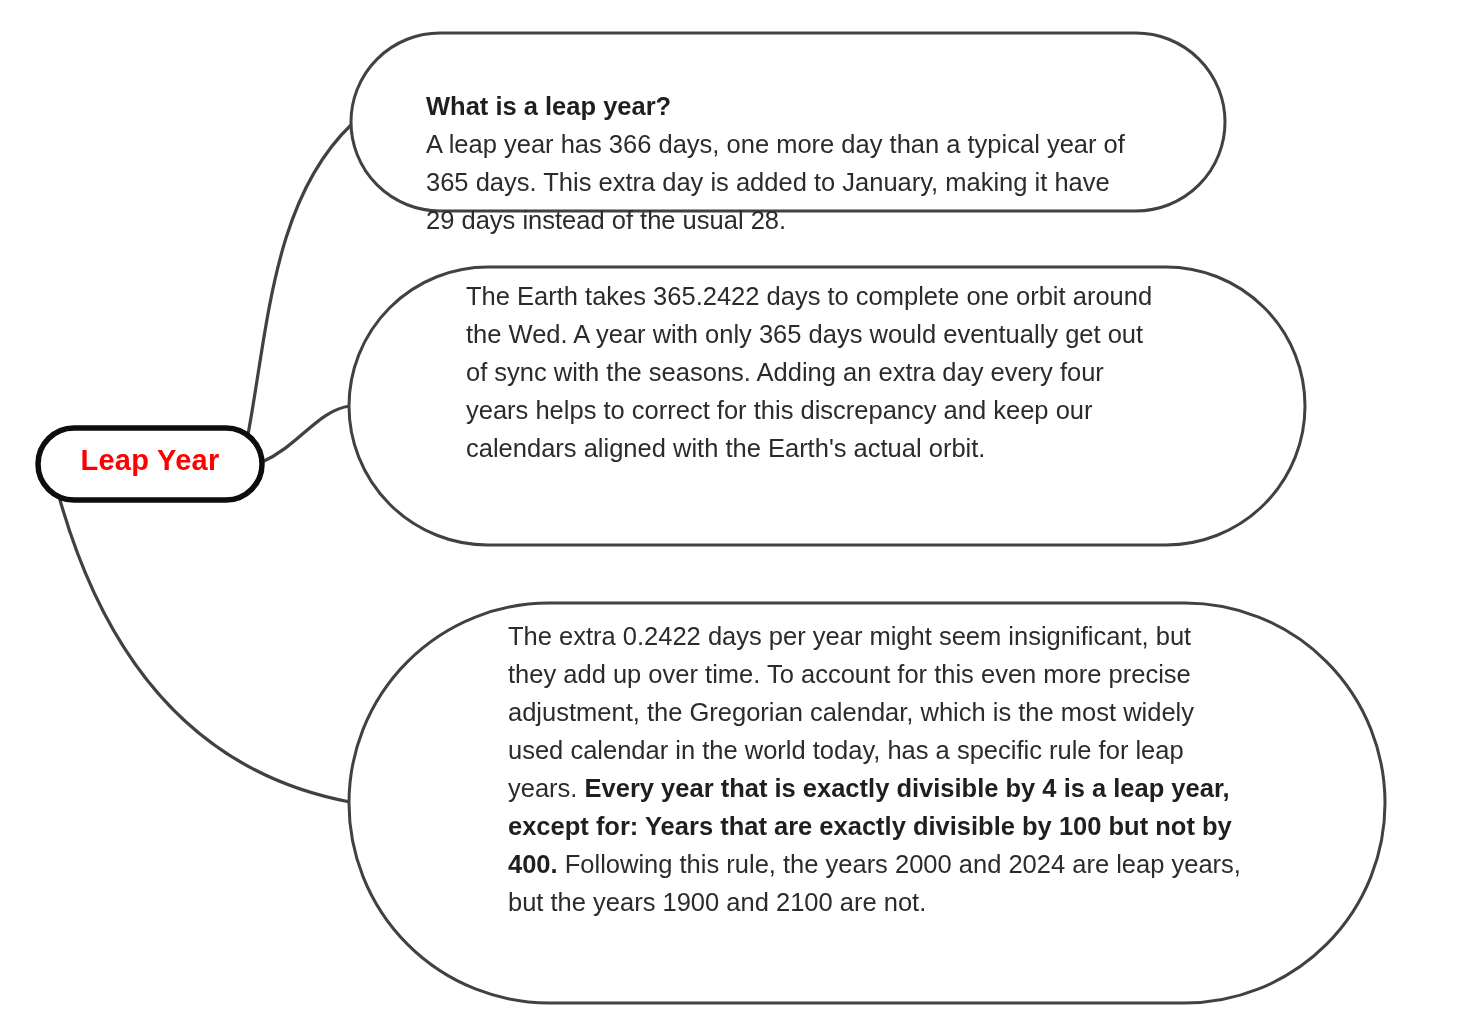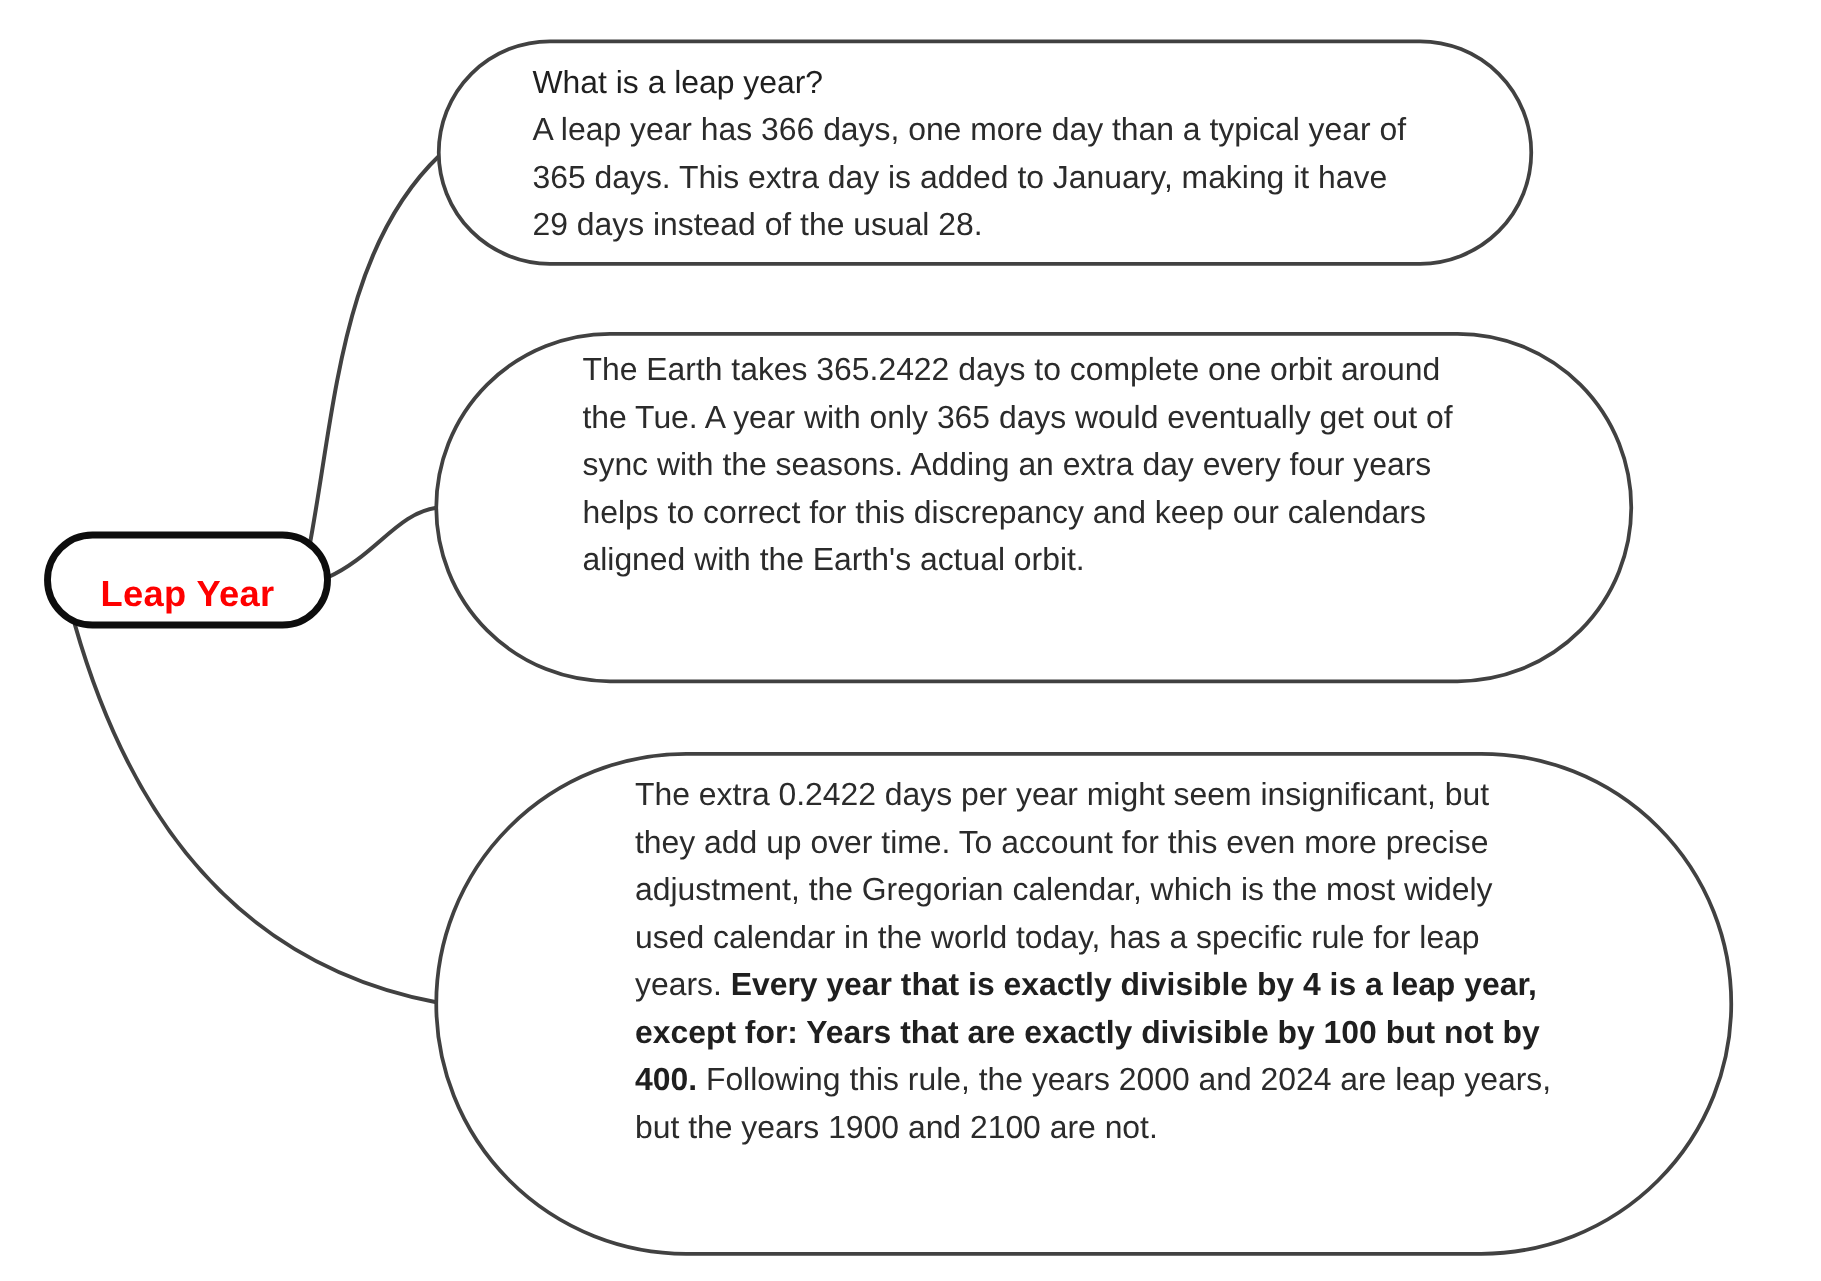--- a/index.html
+++ b/index.html
@@ -39,43 +39,44 @@
     stroke-width: 3;
   }
   .central-shape {
     fill: #ffffff;
     stroke: #0d0d0d;
     stroke-width: 5.5;
   }
   .central-label {
     position: absolute;
     left: 38px;
-    top: 440px;
+    top: 424px;
     width: 224px;
     height: 72px;
     display: flex;
     align-items: center;
     justify-content: center;
     font-size: 29px;
     font-weight: bold;
     color: #fe0000;
     letter-spacing: 0.3px;
     white-space: nowrap;
   }
   .branch-text {
     position: absolute;
     color: #2b2b2b;
     font-size: 25.5px;
     line-height: 38px;
     font-weight: normal;
   }
   .branch-text .node-heading {
-    font-weight: normal;
+    font-weight: bold;
     color: #1f1f1f;
     display: block;
+    margin-top: 40px;
   }
   .branch-text .node-body {
     display: block;
   }
   .rule-strong {
     font-weight: bold;
     color: #1f1f1f;
   }
   #node1-text { left: 426px; top: 47px;  width: 700px; }
   #node2-text { left: 466px; top: 277px; width: 705px; }
@@ -104,20 +105,20 @@
   </svg>
 
   <div class="central-label">Leap Year</div>
 
   <div class="branch-text" id="node1-text">
     <span class="node-heading">What is a leap year?</span>
     <span class="node-body">A leap year has 366 days, one more day than a typical year of 365 days. This extra day is added to January, making it have 29 days instead of the usual 28.</span>
   </div>
 
   <div class="branch-text" id="node2-text">
-    <span class="node-body">The Earth takes 365.2422 days to complete one orbit around the Tue. A year with only 365 days would eventually get out of sync with the seasons. Adding an extra day every four years helps to correct for this discrepancy and keep our calendars aligned with the Earth's actual orbit.</span>
+    <span class="node-body">The Earth takes 365.2422 days to complete one orbit around the Wed. A year with only 365 days would eventually get out of sync with the seasons. Adding an extra day every four years helps to correct for this discrepancy and keep our calendars aligned with the Earth's actual orbit.</span>
   </div>
 
   <div class="branch-text" id="node3-text">
     <span class="node-body"><span>The extra 0.2422 days per year might seem insignificant, but they add up over time. To account for this even more precise adjustment, the Gregorian calendar, which is the most widely used calendar in the world today, has a specific rule for leap years. </span><span class="rule-strong">Every year that is exactly divisible by 4 is a leap year, except for: Years that are exactly divisible by 100 but not by 400.</span><span> Following this rule, the years 2000 and 2024 are leap years, but the years 1900 and 2100 are not.</span></span>
   </div>
 
 </div>
 
 </body></html>

